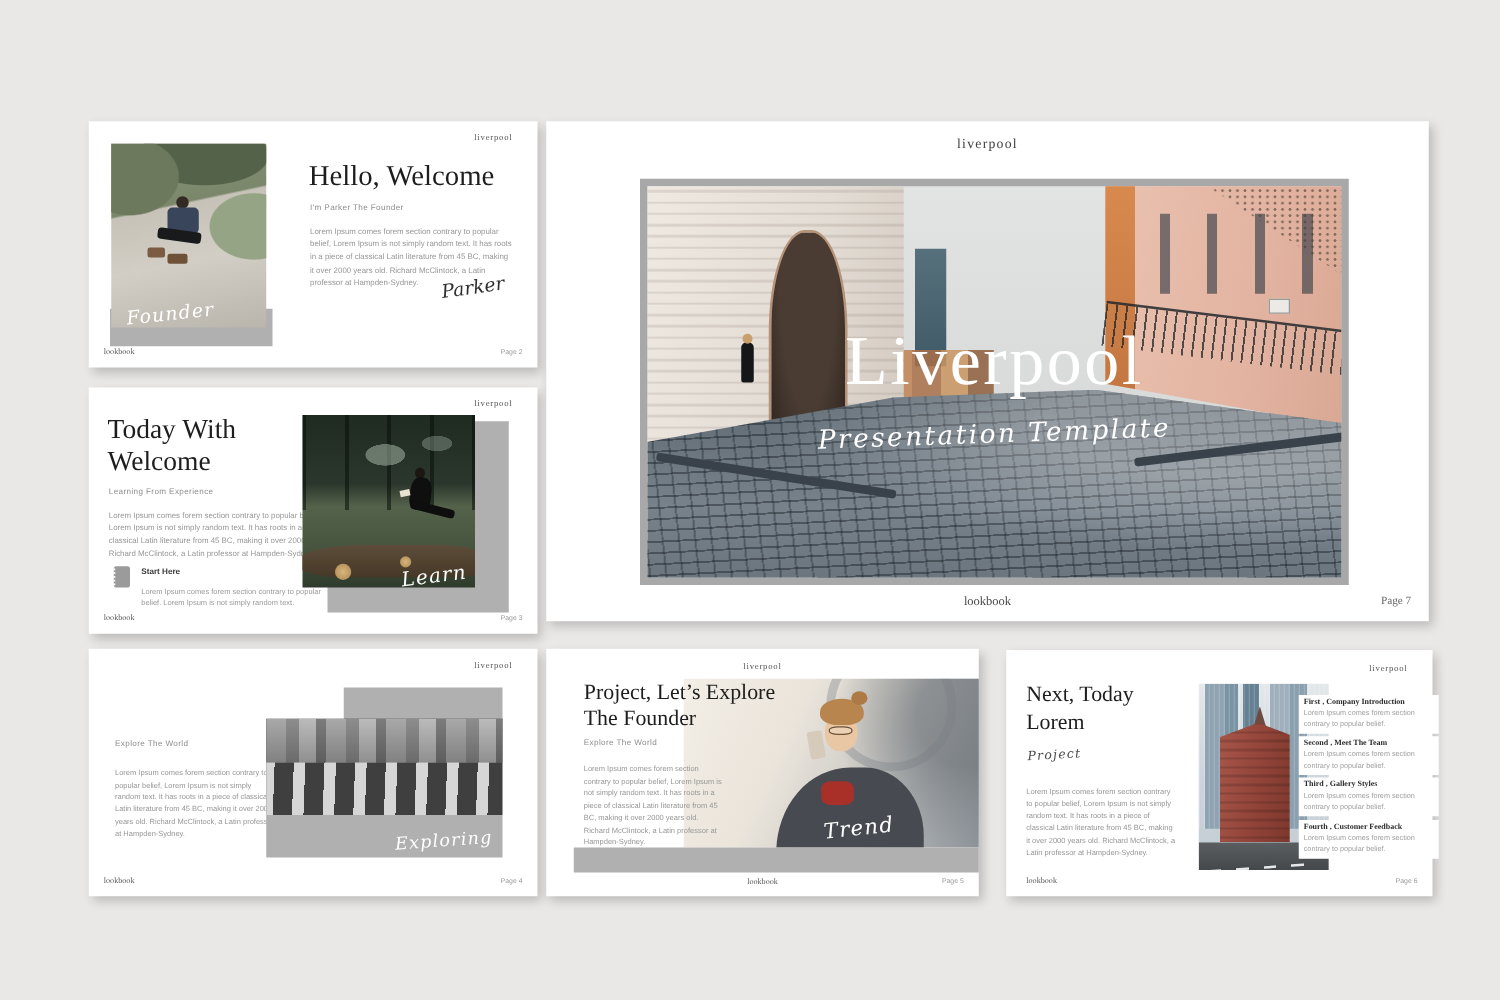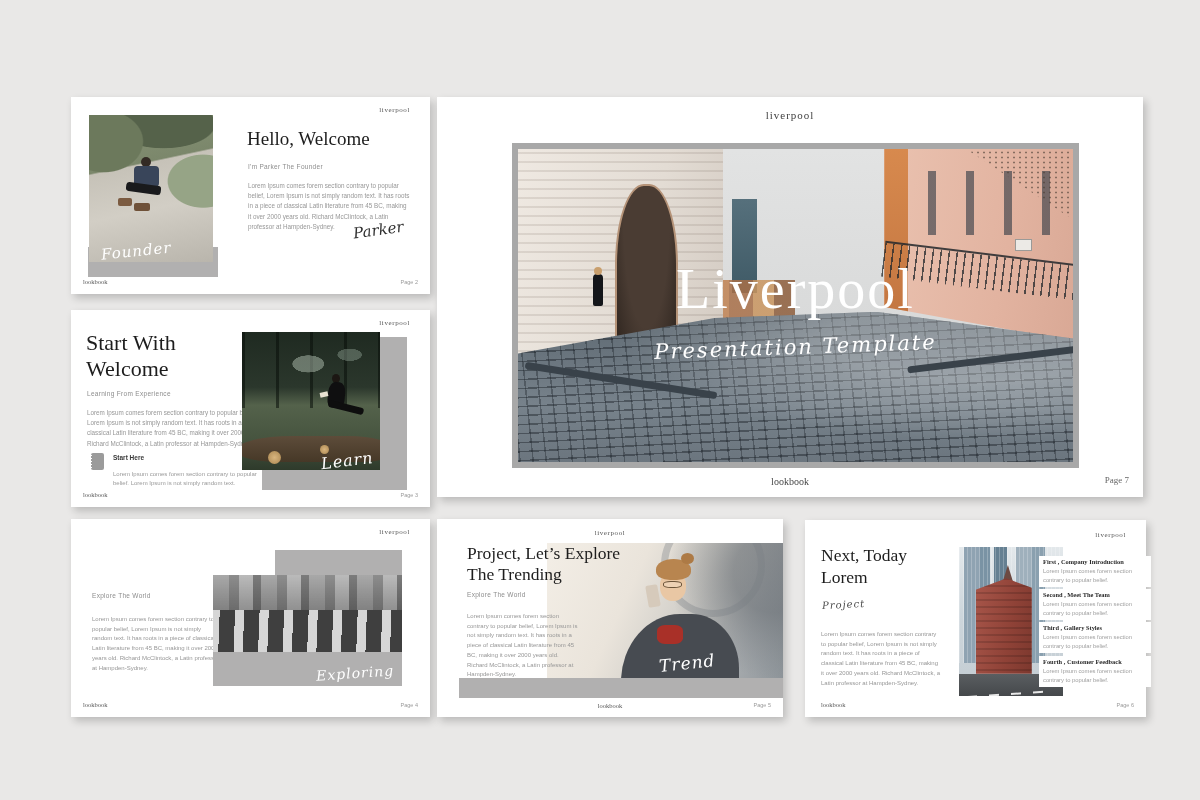--- a/index.html
+++ b/index.html
@@ -27,21 +27,21 @@
       radial-gradient(ellipse 60px 45px at 92% 45%, #96a486 0 58%, rgba(0,0,0,0) 60%),
       radial-gradient(ellipse 70px 55px at 12% 18%, #6c795c 0 55%, rgba(0,0,0,0) 57%),
       radial-gradient(ellipse 85px 40px at 60% 6%, #55624a 0 60%, rgba(0,0,0,0) 62%),
       linear-gradient(168deg, #8b9679 0%, #7b876b 34%, #c6c2b8 35%, #d2cec5 62%, #b9b5ac 100%);}
   .s1-photo .fig-head{position:absolute;left:52px;top:42px;width:10px;height:10px;border-radius:50%;background:#332a24;}
   .s1-photo .fig-torso{position:absolute;left:45px;top:51px;width:25px;height:21px;border-radius:4px;background:#39455a;}
   .s1-photo .fig-legs{position:absolute;left:37px;top:69px;width:35px;height:9px;border-radius:3px;background:#191a1c;transform:rotate(8deg);}
   .s1-photo .fig-boot1{position:absolute;left:29px;top:83px;width:14px;height:8px;border-radius:2px;background:#7b5b41;}
   .s1-photo .fig-boot2{position:absolute;left:45px;top:88px;width:16px;height:8px;border-radius:2px;background:#6f5138;}
   .s1-founder{position:absolute;left:12px;bottom:2px;font-size:15px;color:#fff;transform:rotate(-6deg);letter-spacing:1px;}
-  .s1-title{left:176px;top:31px;font-size:19px;}
+  .s1-title{left:176px;top:31px;font-size:23px;}
   .s1-sub{left:177px;top:66px;}
   .s1-body{left:177px;top:84px;width:162px;}
   .s1-sign{position:absolute;left:282px;top:124px;font-size:15px;color:#2f2f2f;transform:rotate(-8deg);}
   .s1 .footer-brand{left:12px;bottom:9px;}
   .s1 .page-num{right:12px;bottom:9px;}
 
   
   .s2{left:71px;top:310px;width:359px;height:197px;}
   .s2 .brand{top:9px;right:20px;}
   .s2-title{left:15px;top:20px;font-size:22px;line-height:1.18;}
@@ -204,21 +204,21 @@
     <div class="subtitle s1-sub">I'm Parker The Founder</div>
     <p class="body-copy s1-body">Lorem Ipsum comes forem section contrary to popular belief, Lorem Ipsum is not simply random text. It has roots in a piece of classical Latin literature from 45 BC, making it over 2000 years old. Richard McClintock, a Latin professor at Hampden-Sydney.</p>
     <div class="script s1-sign">Parker</div>
     <div class="footer-brand">lookbook</div>
     <div class="page-num">Page 2</div>
   </section>
 
   <section class="slide s2">
     <div class="brand">liverpool</div>
     <h1 class="title s2-title">
-      <span>Start With</span><br>
+      <span>Today With</span><br>
       <span>Welcome</span>
     </h1>
     <div class="subtitle s2-sub">Learning From Experience</div>
     <p class="body-copy s2-body">Lorem Ipsum comes forem section contrary to popular belief, Lorem Ipsum is not simply random text. It has roots in a piece of classical Latin literature from 45 BC, making it over 2000 years old. Richard McClintock, a Latin professor at Hampden-Sydney.</p>
     <div class="s2-icon"></div>
     <div class="s2-start-title">Start Here</div>
     <p class="s2-start-body">Lorem Ipsum comes forem section contrary to popular belief. Lorem Ipsum is not simply random text.</p>
     <div class="abs accent s2-gray"></div>
     <div class="s2-photo">
       <div class="s2-log"></div>
@@ -284,21 +284,21 @@
       <div class="s5-hair"></div>
       <div class="s5-bun"></div>
       <div class="s5-glasses"></div>
       <div class="s5-scarf"></div>
       <div class="s5-phone"></div>
     </div>
     <div class="abs accent s5-band"></div>
     <div class="script s5-script">Trend</div>
     <h1 class="title s5-title">
       <span>Project, Let’s Explore</span><br>
-      <span>The Trending</span>
+      <span>The Founder</span>
     </h1>
     <div class="subtitle s5-sub">Explore The World</div>
     <p class="body-copy s5-body">Lorem Ipsum comes forem section contrary to popular belief, Lorem Ipsum is not simply random text. It has roots in a piece of classical Latin literature from 45 BC, making it over 2000 years old. Richard McClintock, a Latin professor at Hampden-Sydney.</p>
     <div class="s5-footer">lookbook</div>
     <div class="page-num">Page 5</div>
   </section>
 
   <section class="slide s6">
     <div class="brand">liverpool</div>
     <h1 class="title s6-title">

